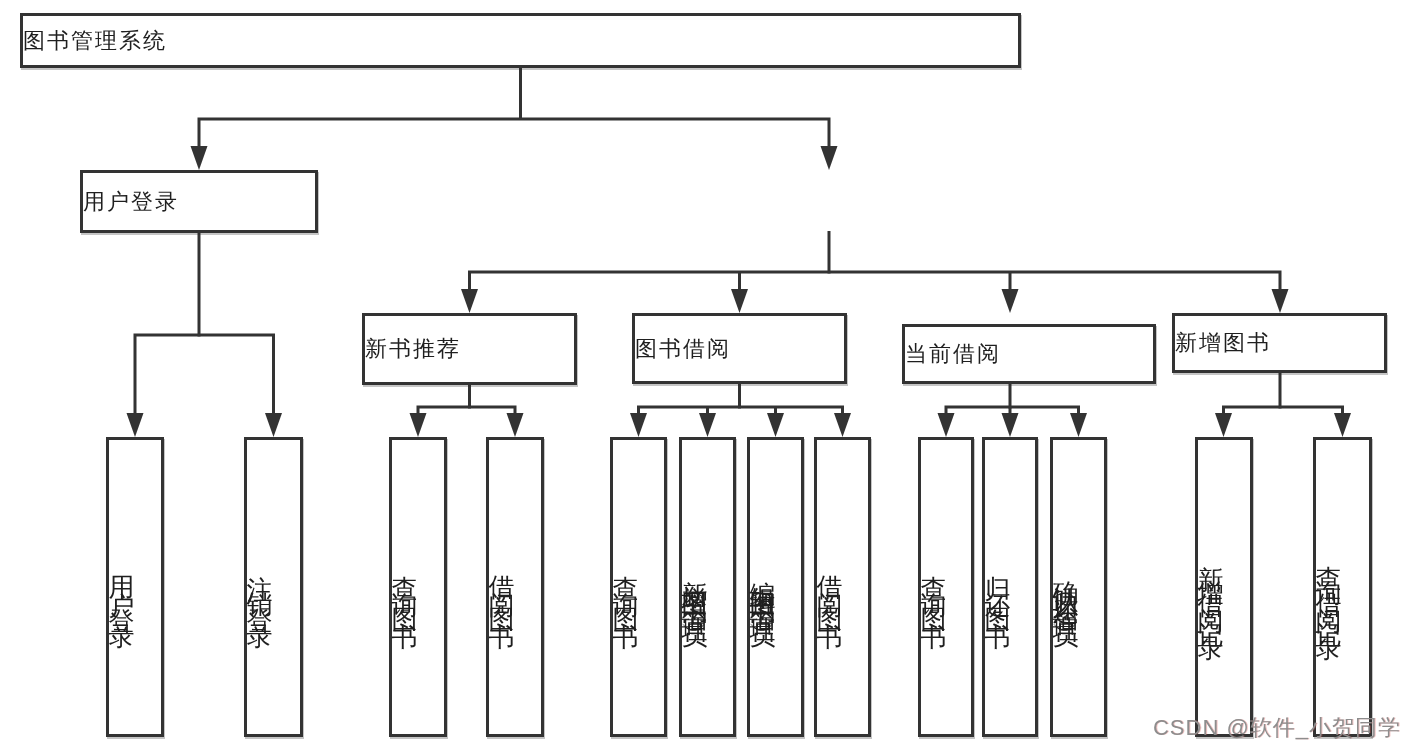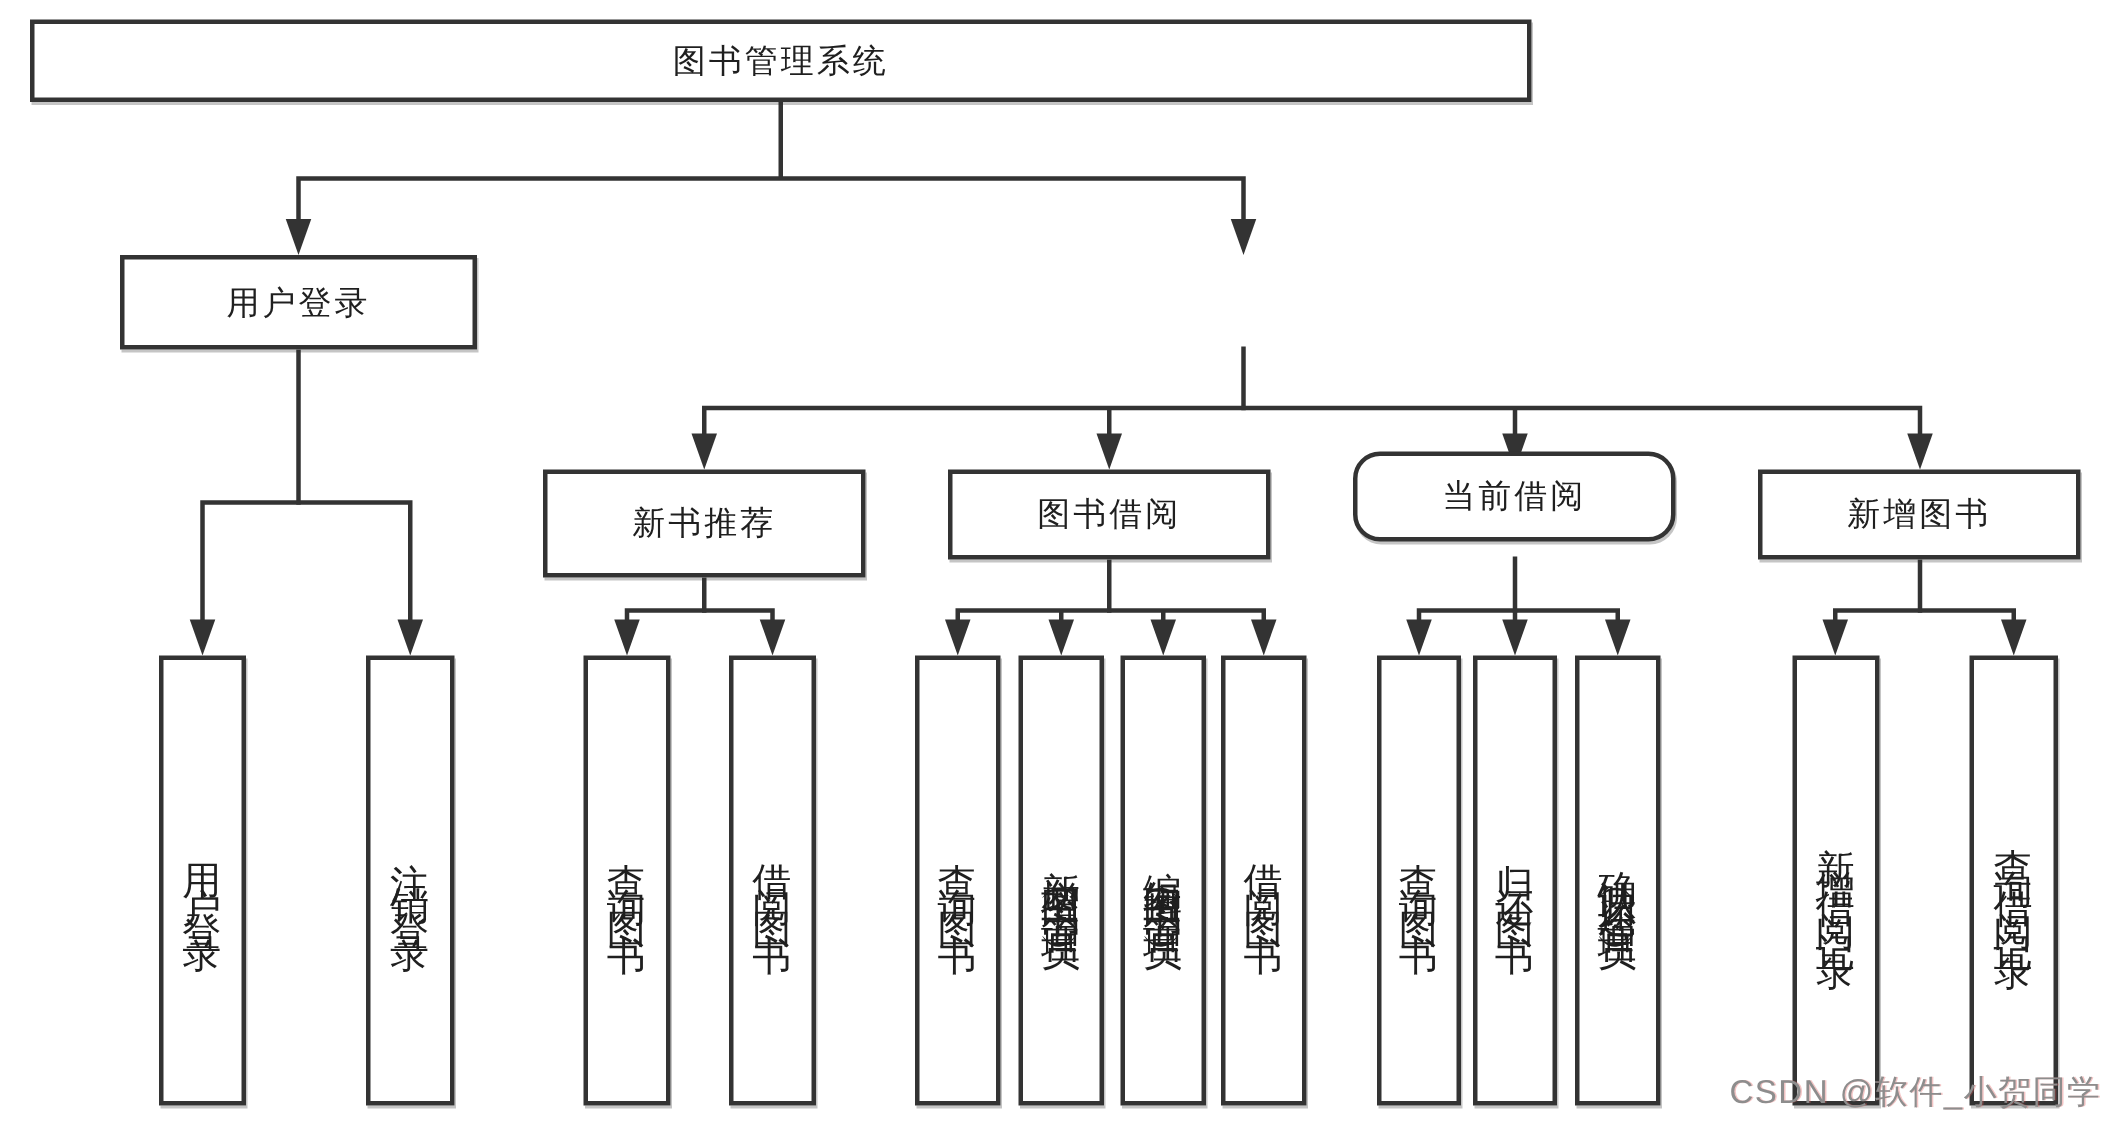--- a/index.html
+++ b/index.html
@@ -4,21 +4,21 @@
 <style>
   html,body{margin:0;padding:0;background:#fff;}
   #stage{
     position:relative;width:1405px;height:747px;background:#fff;overflow:hidden;
     font-family:"Liberation Sans","DejaVu Sans",sans-serif;color:#1f1f1f;
   }
   #wires{position:absolute;left:0;top:0;width:1405px;height:747px;}
   .node{
     position:absolute;box-sizing:border-box;background:#fff;
     border:3px solid #333;
-    display:flex;align-items:center;justify-content:center;
+    display:flex;align-items:center;
     box-shadow:1px 2px 0 rgba(45,45,45,.28);
   }
   .hlabel{font-size:22px;letter-spacing:2px;white-space:nowrap;}
   .vnode span{
     writing-mode:vertical-rl;text-orientation:mixed;
     font-size:26px;line-height:1;white-space:nowrap;
   }
   .v4 span{letter-spacing:16px;}
   .v6 span{letter-spacing:14px;}
   .v9 span{letter-spacing:6px;}
@@ -85,24 +85,24 @@
     <span class="hlabel">图书管理系统</span>
   </div>
 
   <div class="node" style="left:80px;top:170px;width:238px;height:63px;">
     <span class="hlabel">用户登录</span>
   </div>
 
   <div class="node" style="left:362px;top:313px;width:215px;height:72px;">
     <span class="hlabel">新书推荐</span>
   </div>
-  <div class="node" style="left:632px;top:313px;width:215px;height:60px;">
+  <div class="node" style="left:632px;top:313px;width:215px;height:71px;">
     <span class="hlabel">图书借阅</span>
   </div>
-  <div class="node" style="left:902px;top:301px;width:215px;height:60px;border-radius:18px;">
+  <div class="node" style="left:902px;top:324px;width:254px;height:60px;">
     <span class="hlabel">当前借阅</span>
   </div>
   <div class="node" style="left:1172px;top:313px;width:215px;height:60px;">
     <span class="hlabel">新增图书</span>
   </div>
 
   <div class="node vnode v4" style="left:106px;top:437px;width:58px;height:300px;">
     <span>用户登录</span>
   </div>
   <div class="node vnode v4" style="left:244px;top:437px;width:59px;height:300px;">

